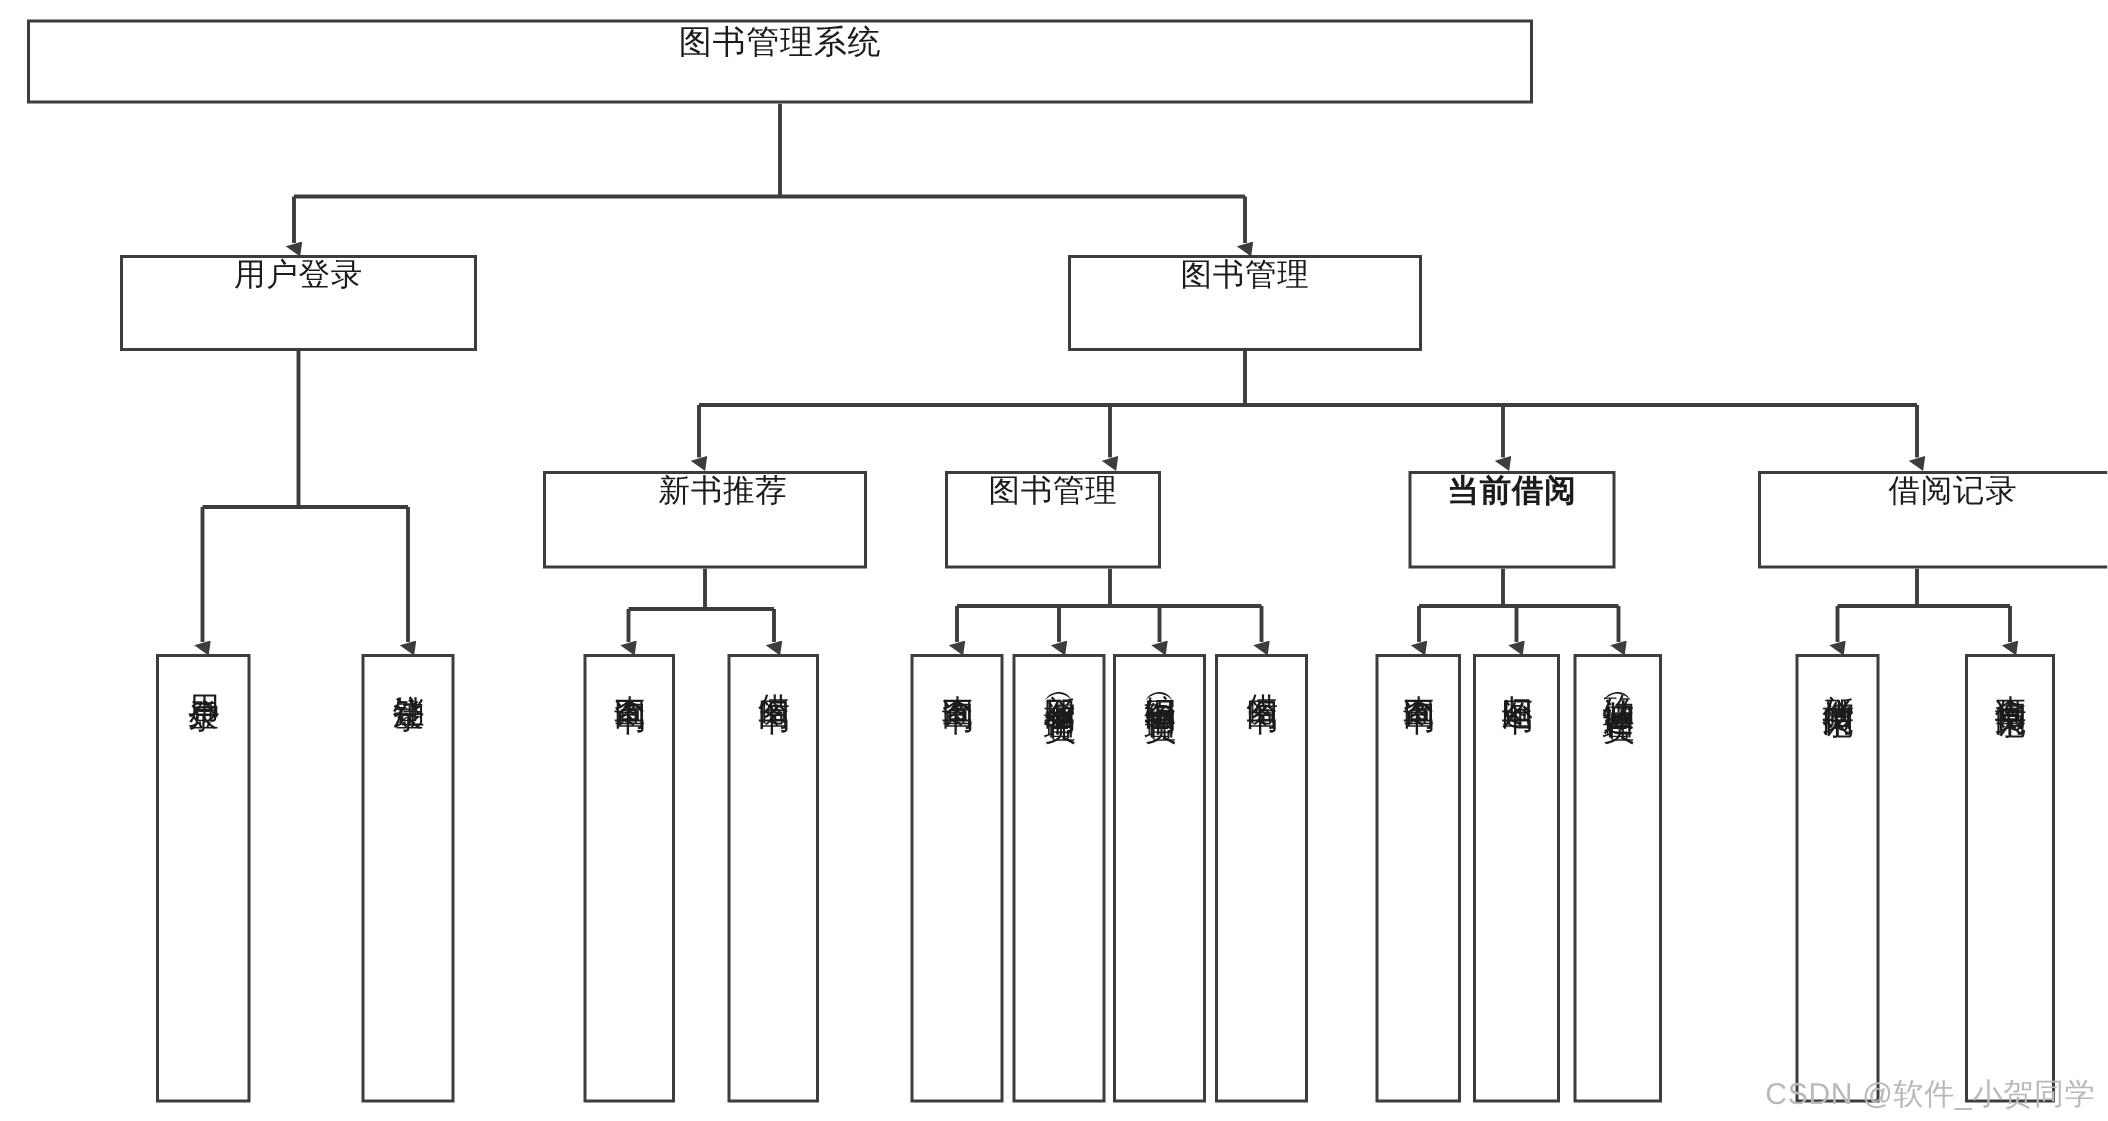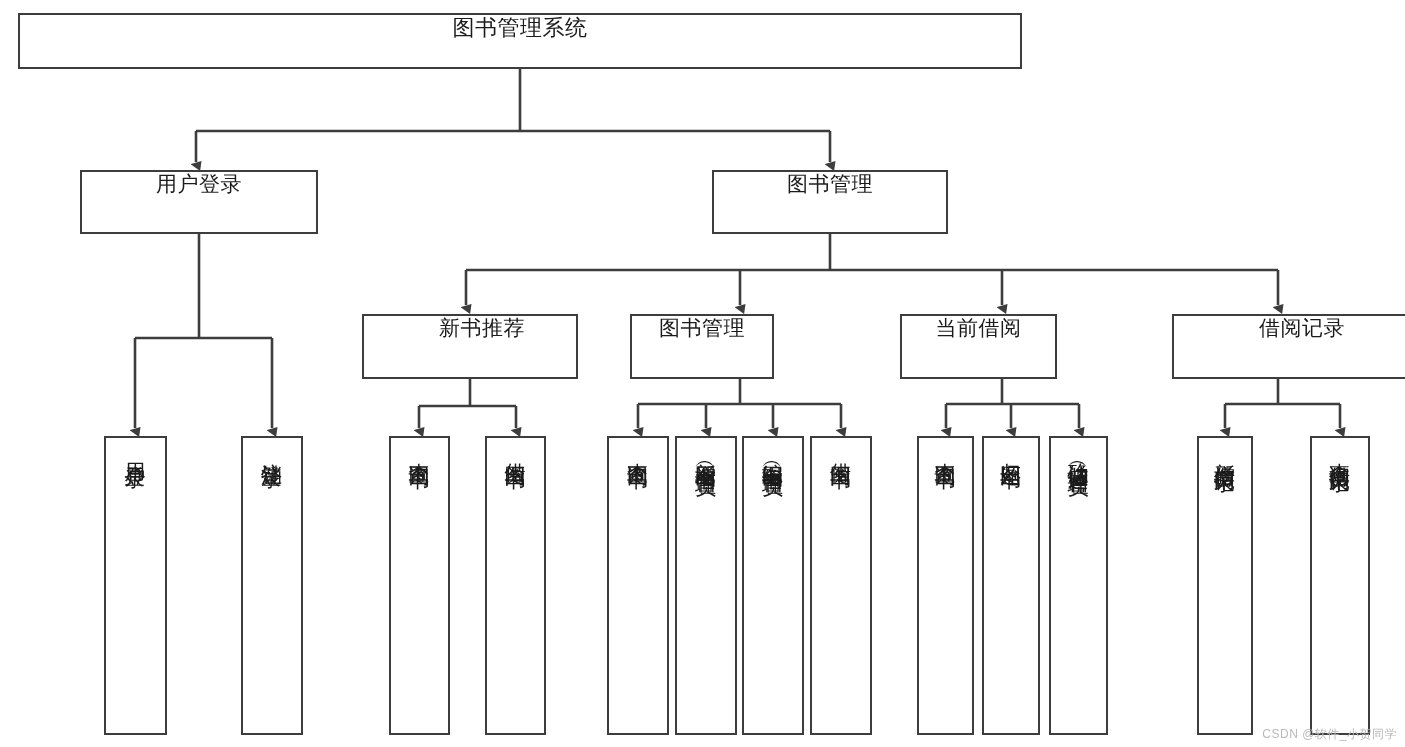--- a/index.html
+++ b/index.html
@@ -62,21 +62,21 @@
     text-orientation: upright;
     font-size: 21px;
     letter-spacing: 2px;
     line-height: 1;
     white-space: nowrap;
   }
   .watermark {
     position: absolute;
     right: 8px;
     bottom: 4px;
-    font-size: 12px;
+    font-size: 20px;
     color: #b9b9b9;
     letter-spacing: 0.5px;
     z-index: 5;
     white-space: nowrap;
   }
 </style>
 </head>
 <body>
 
 <div id="diagram">
@@ -144,21 +144,21 @@
   </div>
 
   <div class="node horiz" style="left:362px; top:314px; width:216px; height:65px;padding-left:24px;">
     <span class="node-label">新书推荐</span>
   </div>
 
   <div class="node horiz" style="left:630px; top:314px; width:144px; height:65px;">
     <span class="node-label">图书管理</span>
   </div>
 
-  <div class="node horiz" style="left:900px; top:314px; width:157px; height:65px;">
+  <div class="node horiz" style="left:939px; top:314px; width:138px; height:65px;font-weight:bold;">
     <span class="node-label">当前借阅</span>
   </div>
 
   <div class="node horiz" style="left:1172px; top:314px; width:244px; height:65px;padding-left:16px;">
     <span class="node-label">借阅记录</span>
   </div>
 
   <div class="node vert" style="left:104px; top:436px; width:63px; height:299px;">
     <span class="node-label">用户登录</span>
   </div>

